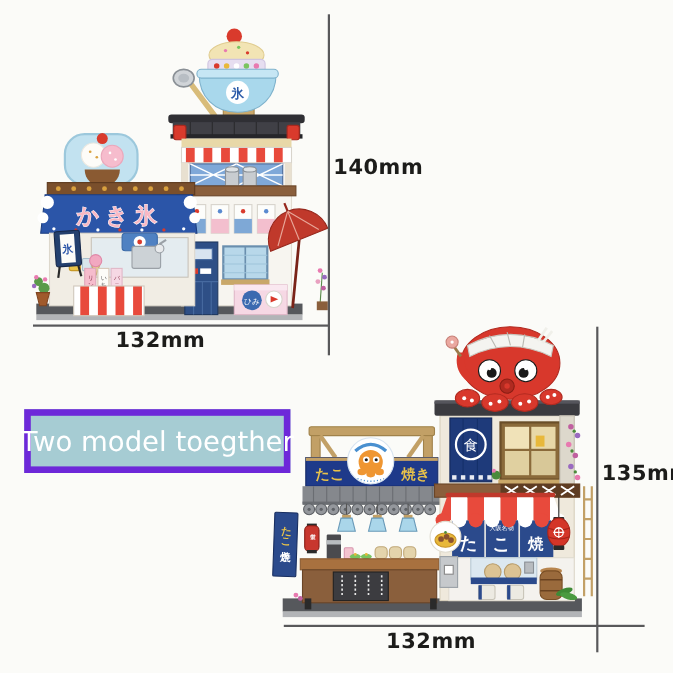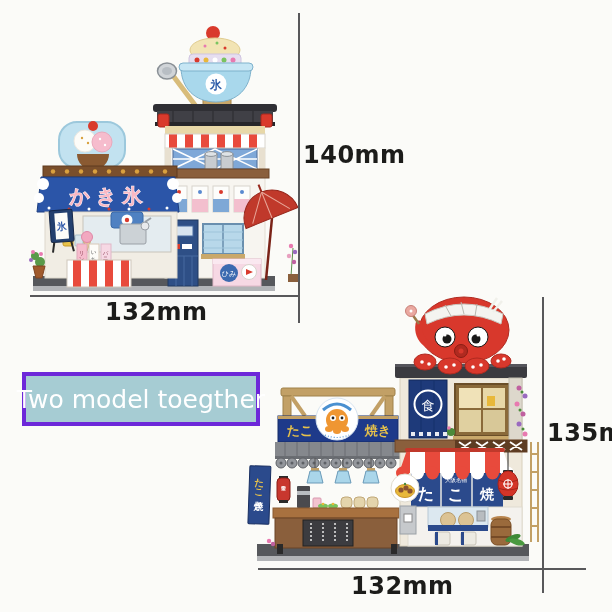--- a/index.html
+++ b/index.html
@@ -1,22 +1,22 @@
 <!DOCTYPE html>
 <html><head>
 <meta charset="utf-8">
 <style>
   html,body{margin:0;padding:0}
   .stage{position:relative;width:612px;height:612px;background:#fbfbf8;overflow:hidden;
          font-family:"DejaVu Sans",sans-serif}
   .dim-line{position:absolute;background:#58585a}
-  .dim-label{position:absolute;font-weight:bold;font-size:24px;color:#1c1c1a;letter-spacing:.5px}
+  .dim-label{position:absolute;font-weight:bold;font-size:19px;color:#1c1c1a;letter-spacing:.5px}
   .dim-label.center{}
   .badge{position:absolute;left:22px;top:372px;width:230px;height:46px;background:#a6ccd3;
-         border:4px solid #6d28d9;color:#fff;font-size:25px;display:flex;align-items:center;
+         border:6px solid #6d28d9;color:#fff;font-size:25px;display:flex;align-items:center;
          justify-content:center;white-space:nowrap}
   svg{position:absolute}
   svg text{font-family:"DejaVu Sans",sans-serif}
   .vtext{writing-mode:vertical-rl;text-orientation:upright}
 </style>
 </head>
 <body>
 
 <div class="stage">
 

